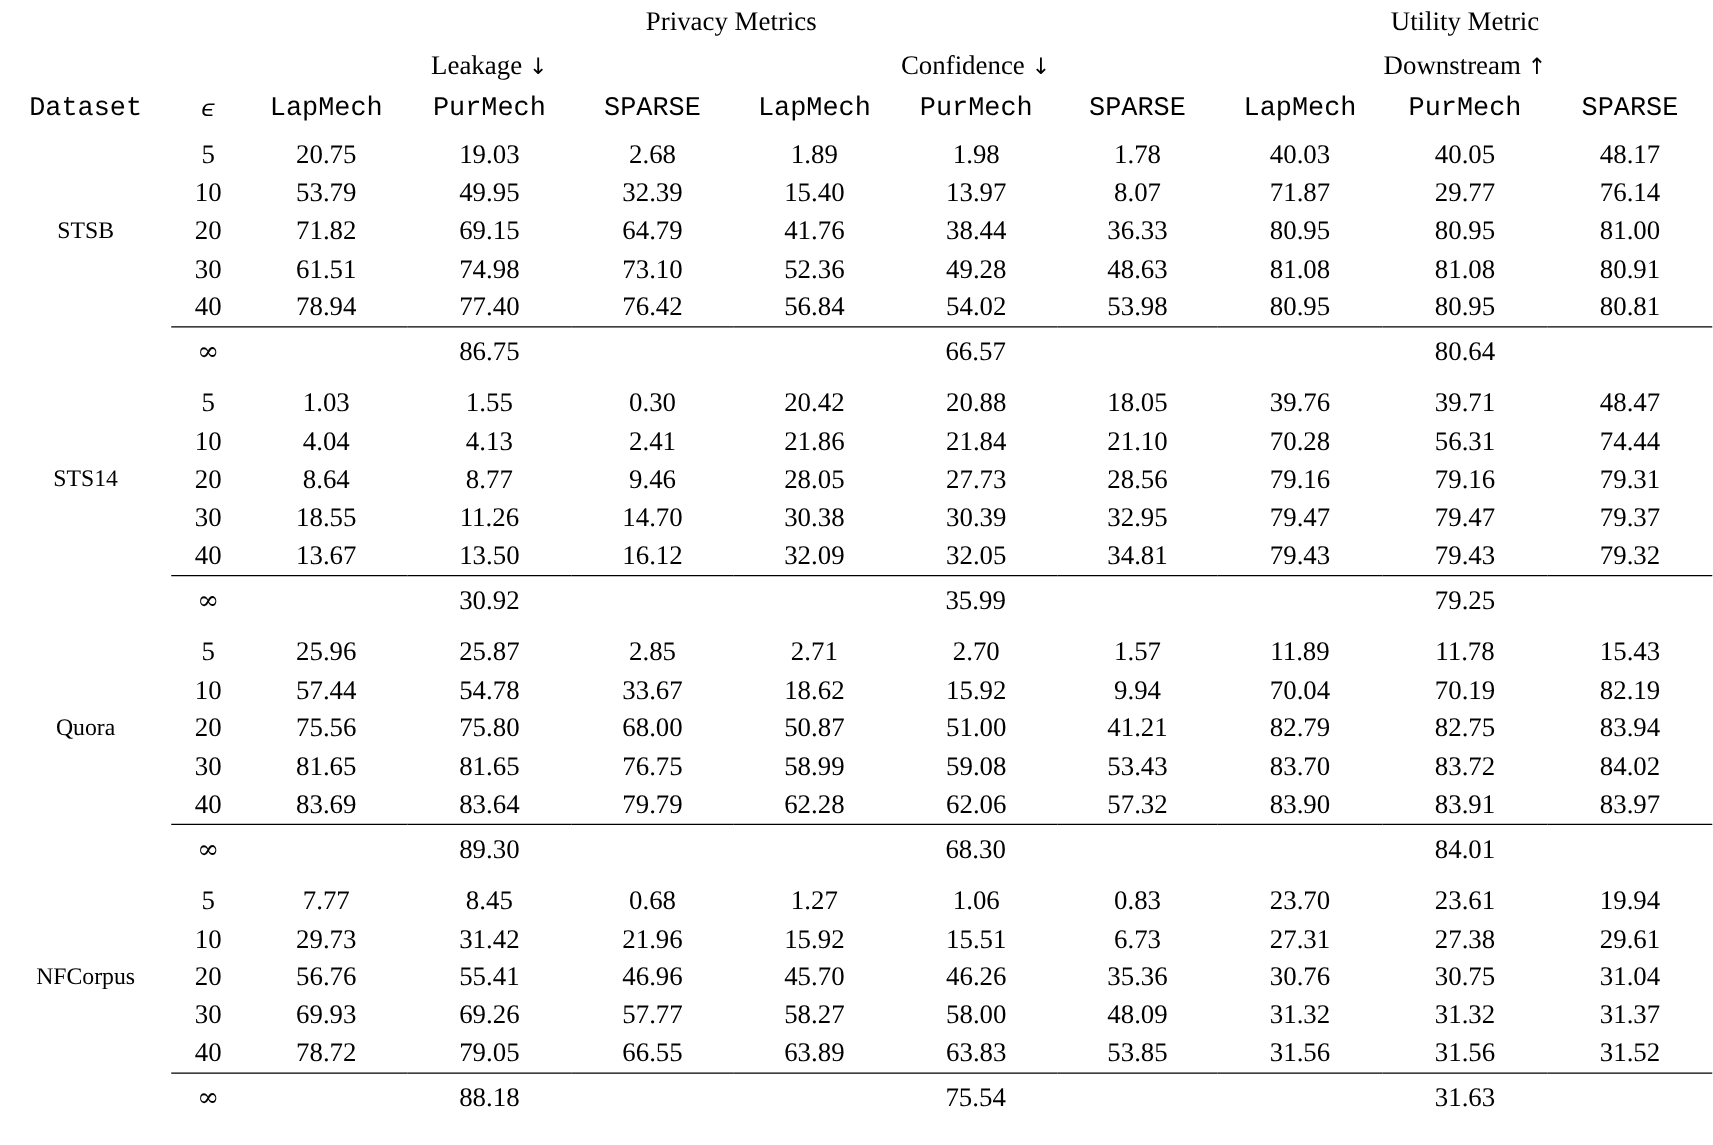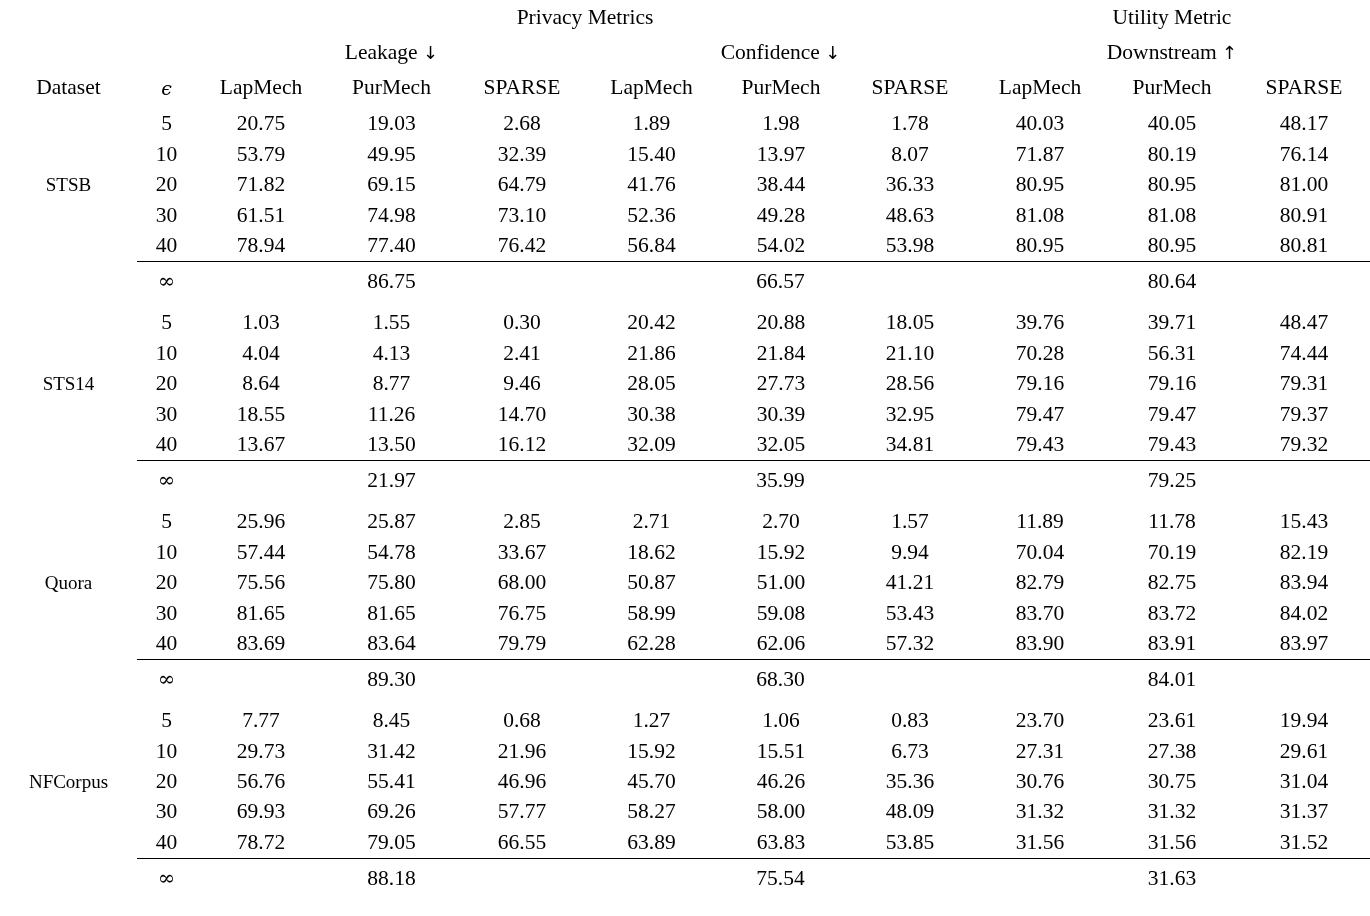--- a/index.html
+++ b/index.html
@@ -60,21 +60,21 @@
   .vl-eps     { border-left: 1.2px solid #000; }
   .vl-grp     { border-left: 1.2px solid #000; }
 
   
   .hdr-bold { font-weight: bold; }
   .grouphdr { font-weight: bold; font-size: 21.5px; }
   .grouphdr-rule { border-bottom: 1.2px solid #000; }
 
   .h-row1 td { height: 36px; }
   .h-row2 td { height: 34px; }
-  .h-row3 td { height: 36px; }
+  .h-row3 td { height: 36px; font-family: Liberation Mono, monospace; }
 
   .datarow td { height: 30.4px; }
   .infrow td  { height: 40px; }
   .pad-xs td { height: 4px; }
 
   .b { font-weight: bold; }
   .eps-sym { font-family: "DejaVu Serif", serif; font-size: 19px; font-style: italic;}
   .inf-sym { font-family: "DejaVu Serif", serif; font-size: 21px; }
   .arrow { font-family: "DejaVu Sans", sans-serif; font-size: 18px; font-weight: normal;}
   .dsname { font-size: 19px; }
@@ -148,21 +148,21 @@
         </tr>
         <tr class="datarow">
           <td class="vl-dataset">10</td>
           <td class=" vl-eps">53.79</td>
           <td class="">49.95</td>
           <td class="b">32.39</td>
           <td class=" vl-grp">15.40</td>
           <td class="">13.97</td>
           <td class="b">8.07</td>
           <td class=" vl-grp">71.87</td>
-          <td class="">80.19</td>
+          <td class="">29.77</td>
           <td class="b">76.14</td>
         </tr>
         <tr class="datarow">
           <td class="vl-dataset">20</td>
           <td class=" vl-eps">71.82</td>
           <td class="">69.15</td>
           <td class="b">64.79</td>
           <td class=" vl-grp">41.76</td>
           <td class="">38.44</td>
           <td class="b">36.33</td>
@@ -272,21 +272,21 @@
           <td class="b">79.43</td>
           <td class="">79.32</td>
         </tr>
         <tr>
           <td style="height: 0px;"></td>
           <td colspan="10" style="border-bottom: 1.2px solid rgb(0, 0, 0); height: 0px;"></td>
         </tr>
         <tr class="infrow">
           <td></td>
           <td class="vl-dataset inf-sym">∞</td>
-          <td colspan="3" class="vl-eps">21.97</td>
+          <td colspan="3" class="vl-eps">30.92</td>
           <td colspan="3" class="vl-grp">35.99</td>
           <td colspan="3" class="vl-grp">79.25</td>
         </tr>
         <tr class="dblrule">
           <td colspan="11"></td>
         </tr>
         <tr class="pad-xs">
           <td colspan="11" style="height: 3px;"></td>
         </tr>
         <tr class="datarow">

